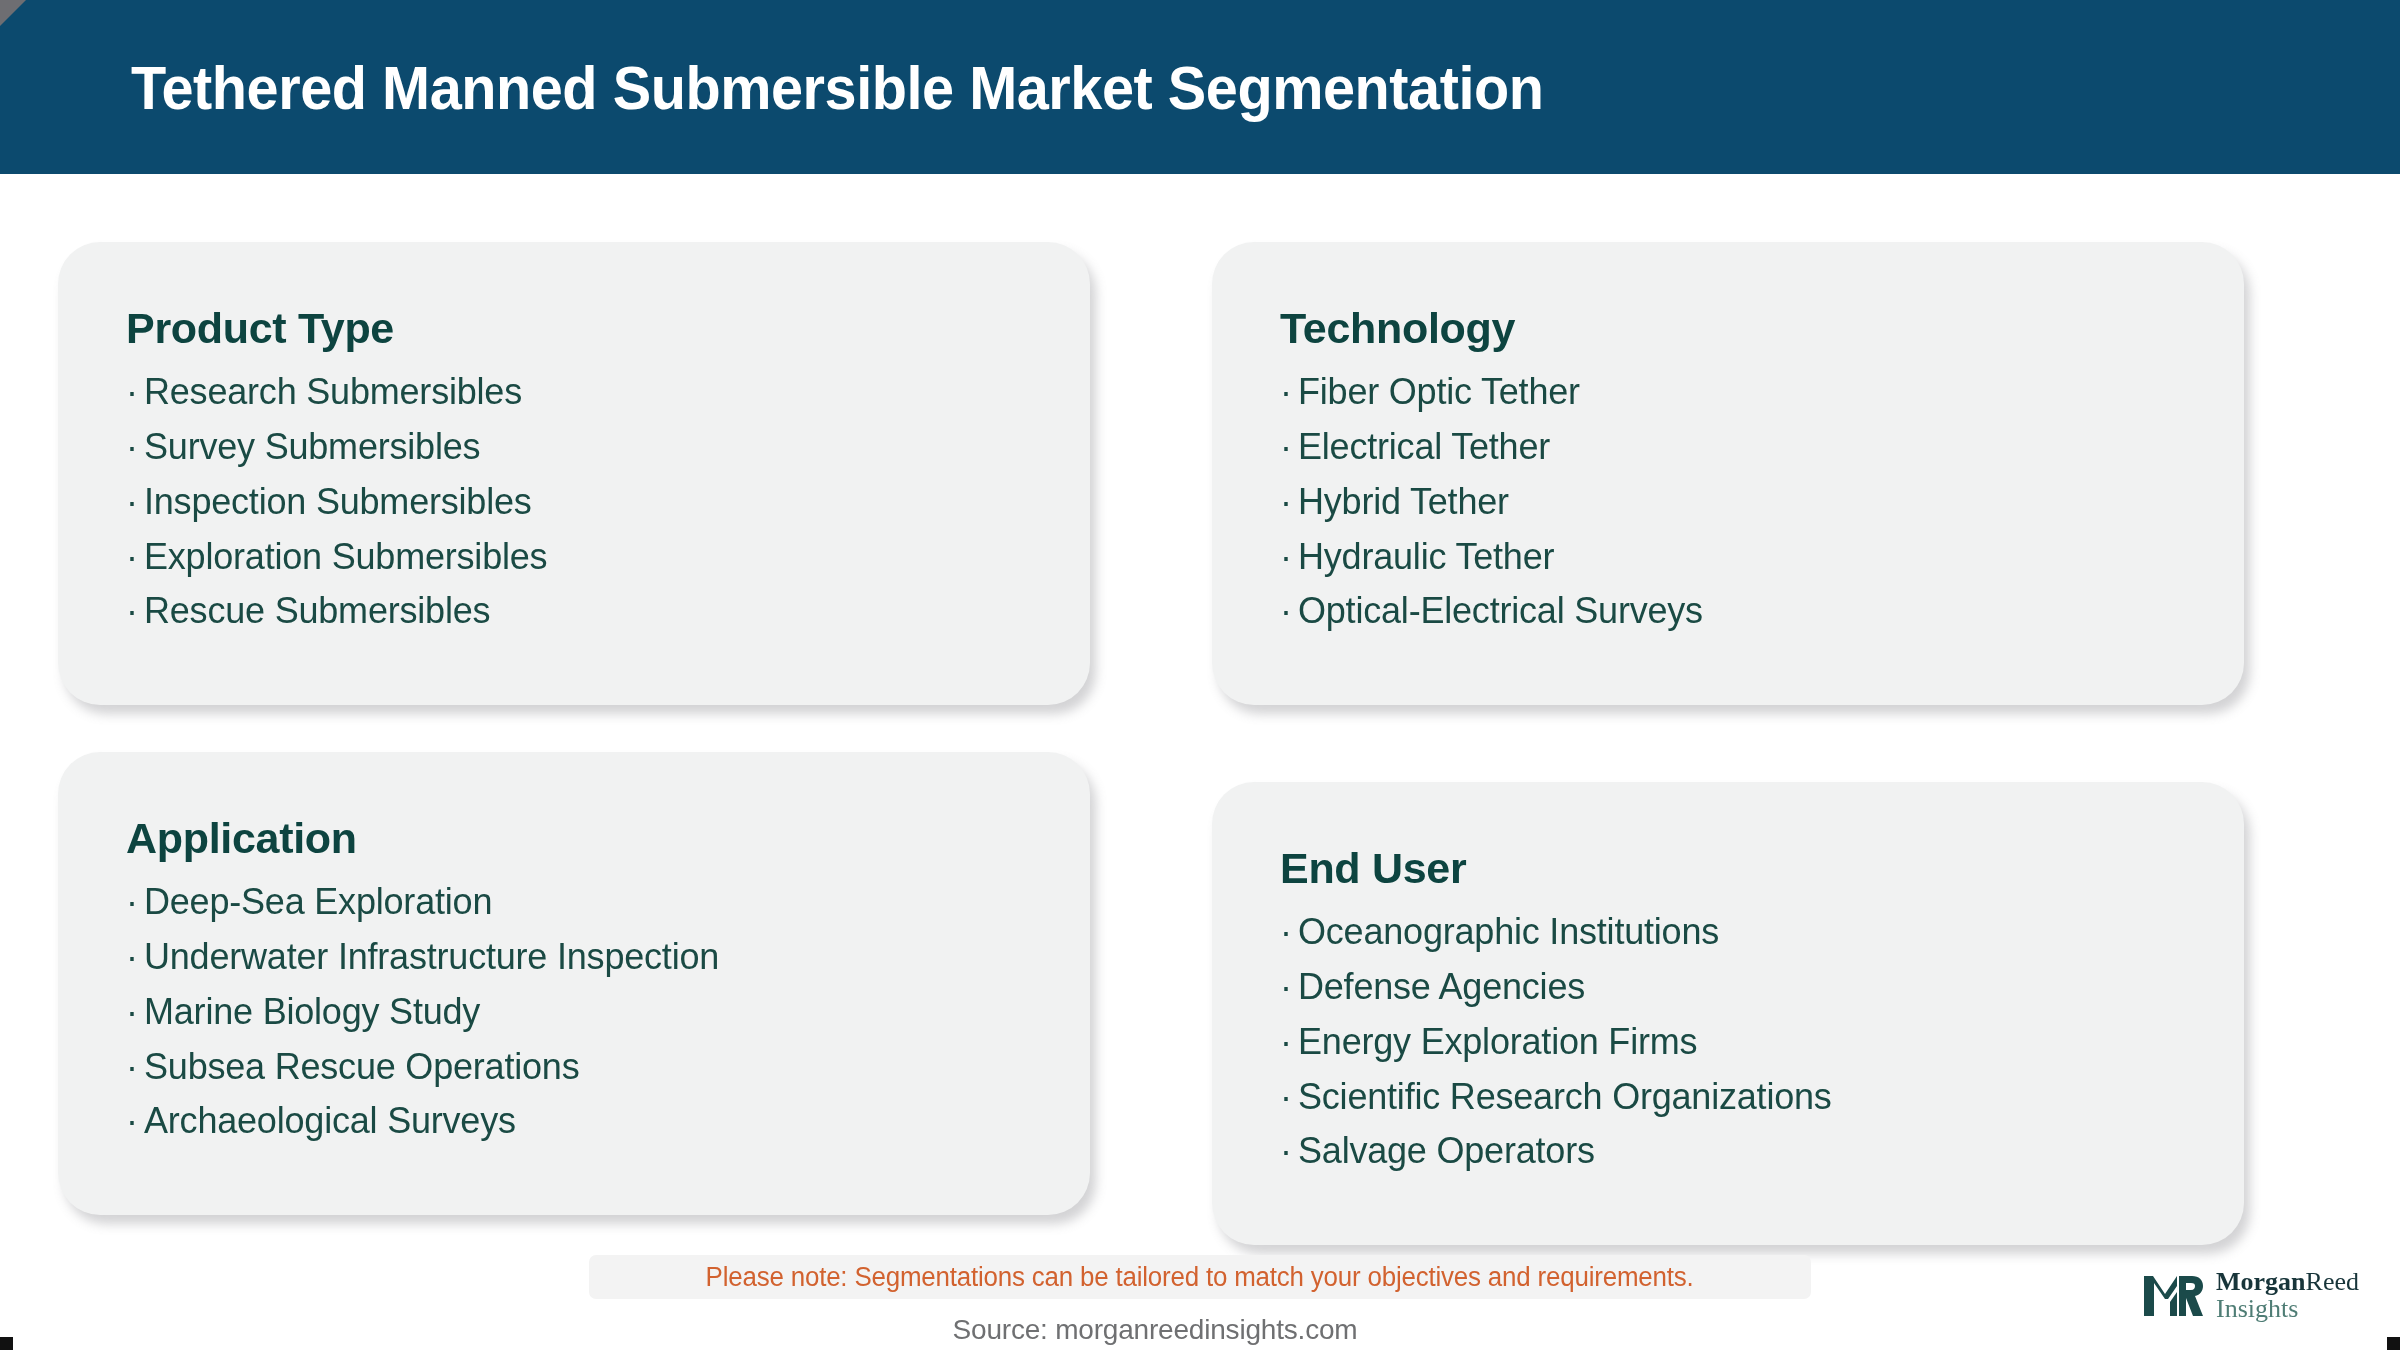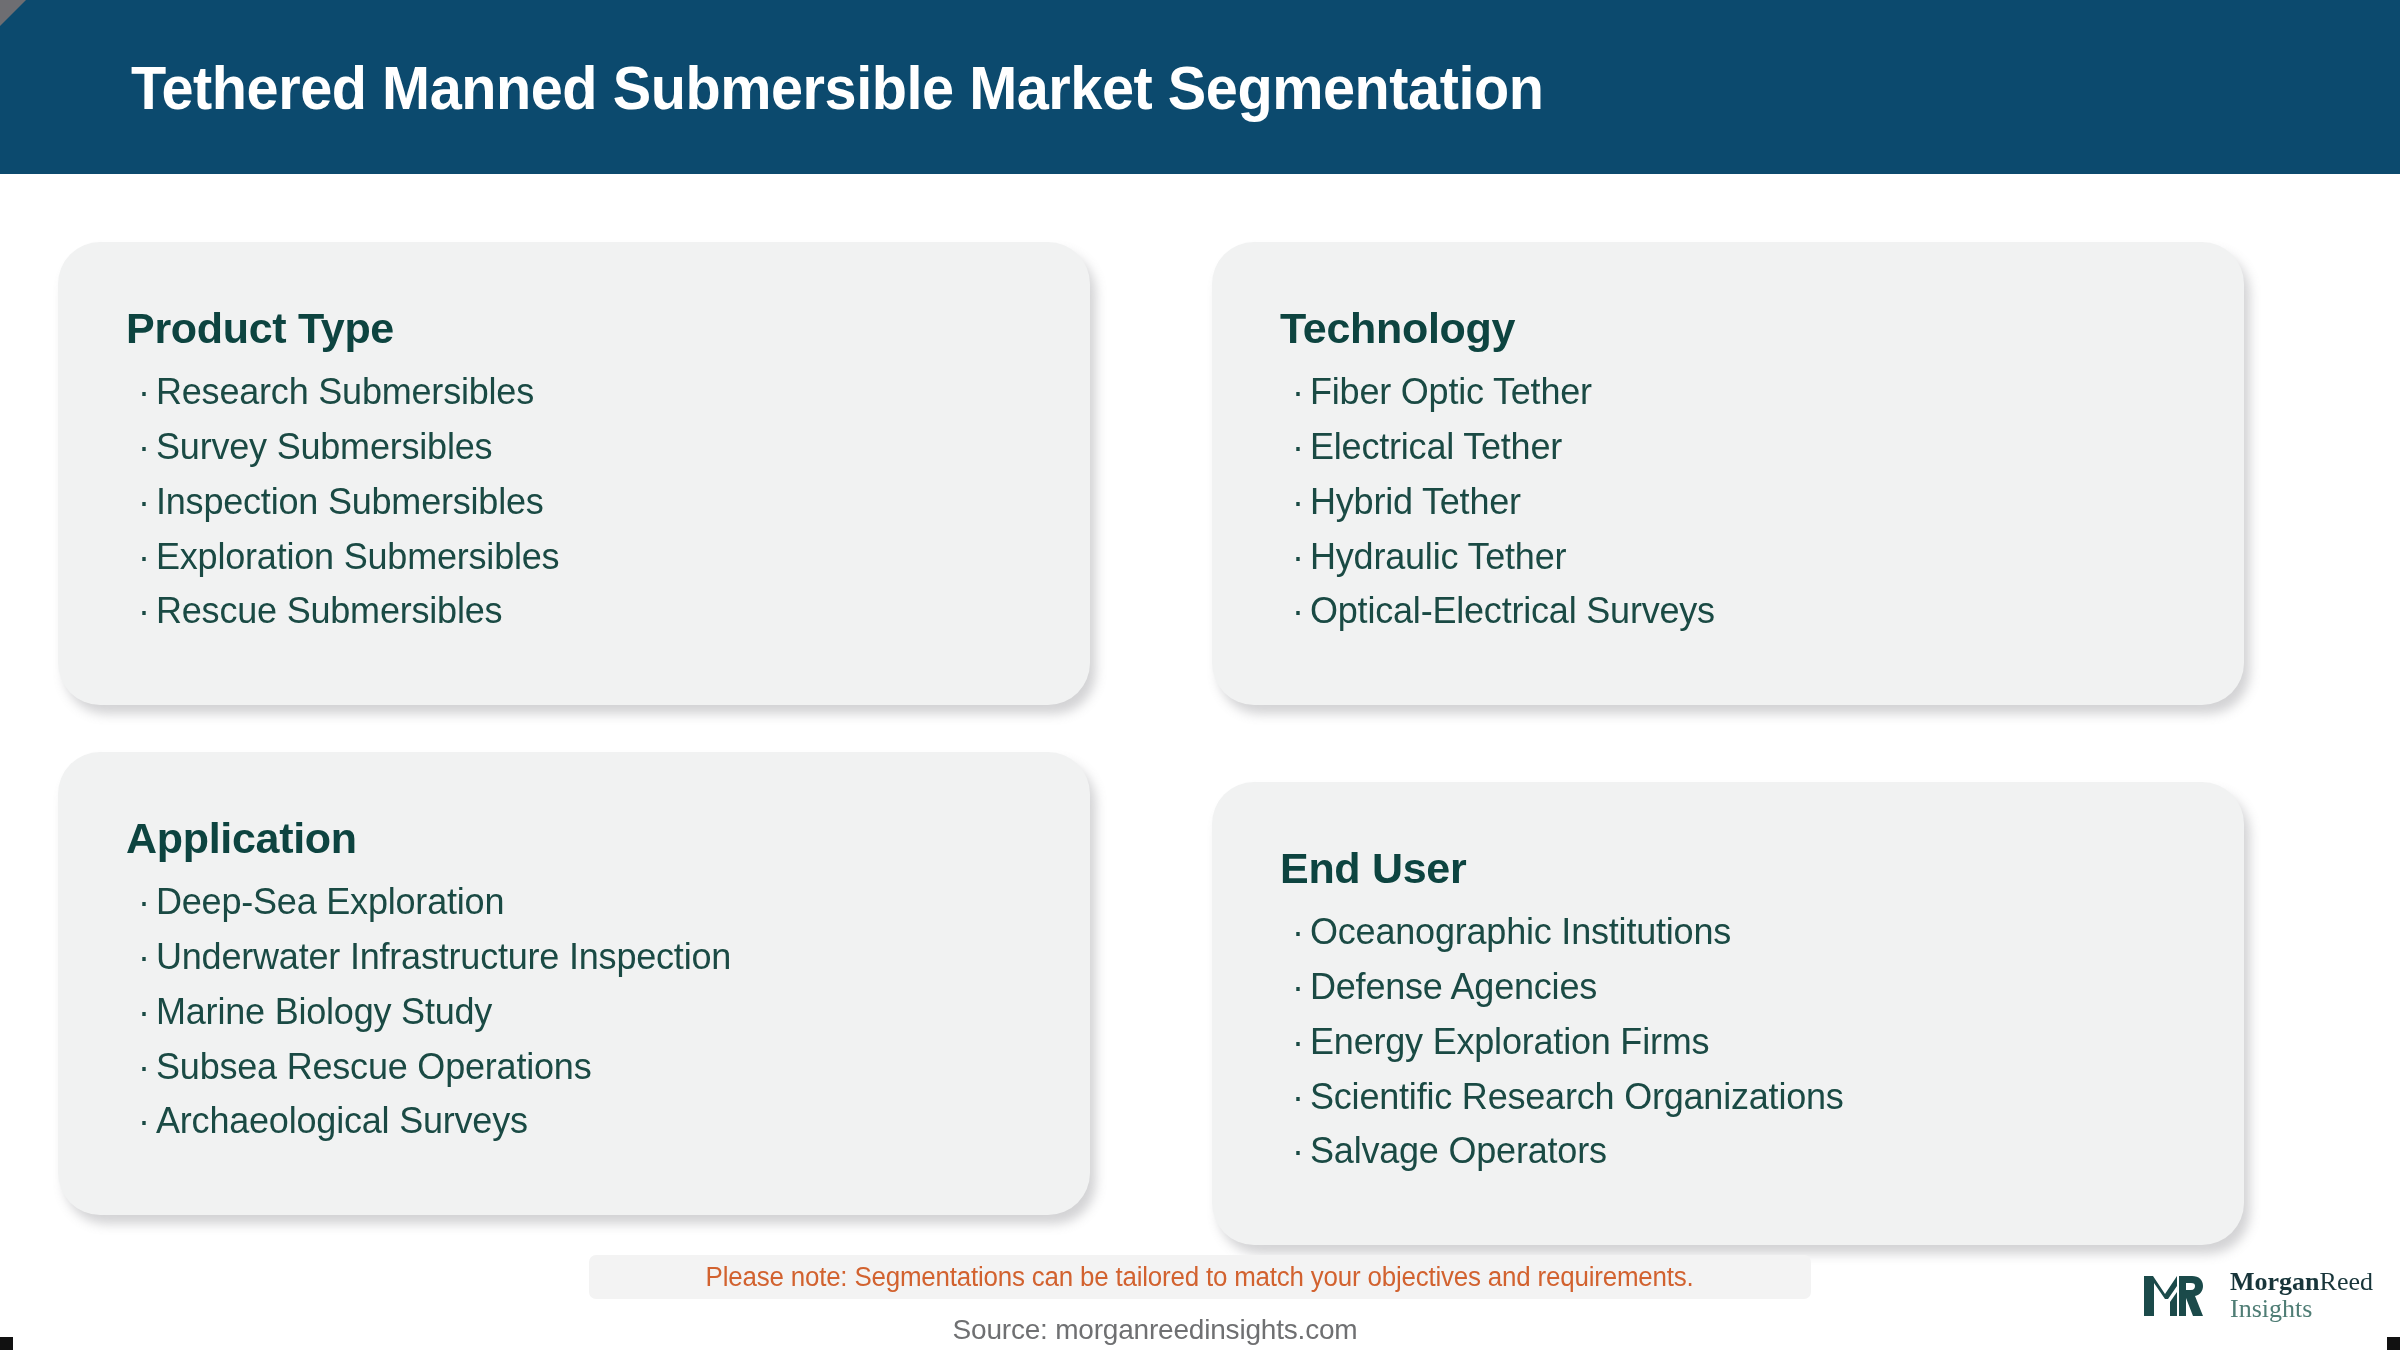--- a/index.html
+++ b/index.html
@@ -79,21 +79,21 @@
     color: #0d4440;
     font-size: 43px;
     font-weight: bold;
     letter-spacing: -0.3px;
     margin: 0 0 12px 0;
     line-height: 1.15;
     white-space: nowrap;
   }
   .card-list {
     list-style: none;
-    margin: 12px;
+    margin: 0;
     padding: 0;
   }
   .card-list-item {
     color: #1a4a44;
     font-size: 36px;
     font-weight: 400;
     line-height: 1.52;
     letter-spacing: -0.2px;
     white-space: nowrap;
   }
@@ -147,21 +147,21 @@
 
   
   .logo {
     position: absolute;
     left: 2142px;
     top: 1264px;
     width: 220px;
     height: 62px;
     display: flex;
     align-items: center;
-    gap: 26px;
+    gap: 12px;
   }
   .logo-mark {
     width: 62px;
     height: 46px;
     flex: 0 0 auto;
   }
   .logo-words {
     display: flex;
     flex-direction: column;
     justify-content: center;

